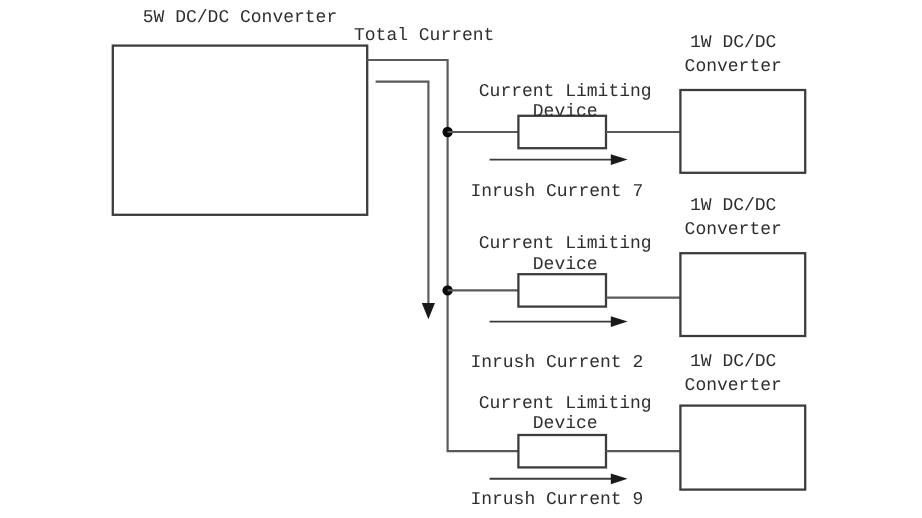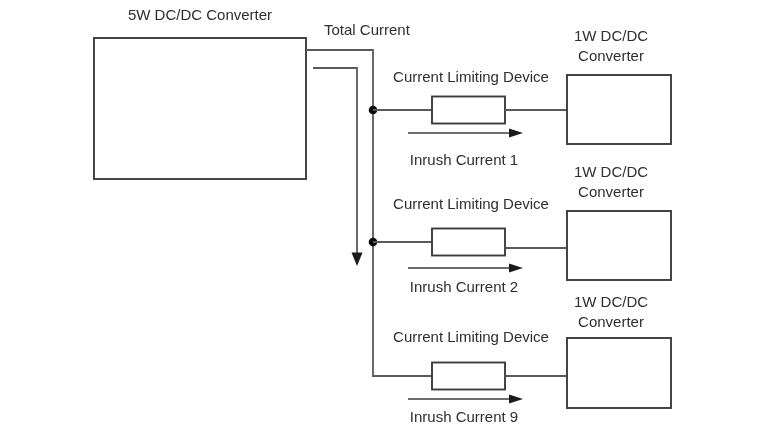--- a/index.html
+++ b/index.html
@@ -1,21 +1,21 @@
 <!DOCTYPE html>
 <html><head>
 <meta charset="utf-8">
 <style>
   html, body { margin: 0; padding: 0; background: #ffffff; }
   .stage {
     position: relative;
     width: 768px;
     height: 432px;
     background: #ffffff;
-    font-family: Liberation Sans, sans-serif;
+    font-family: Liberation Mono, monospace;
     color: #2e2e2e;
     overflow: hidden;
   }
   .stage svg { position: absolute; left: 0; top: 0; }
   .lbl {
     position: absolute;
     font-size: 15px;
     line-height: 17px;
     color: #2e2e2e;
     white-space: nowrap;
@@ -66,31 +66,31 @@
     <rect class="box" x="432" y="362.5" width="73" height="27"></rect>
     <path class="wire" d="M505 376 H567"></path>
     <rect class="core" x="607" y="338" width="22" height="70"></rect>
     <rect class="box" x="567" y="338" width="104" height="70" fill="none"></rect>
     <line class="aline" x1="408" y1="399" x2="510" y2="399"></line>
     <polygon class="ahead" points="523,399 509,394.5 509,403.5"></polygon>
   </svg>
 
   <div class="lbl centered" style="left:94px; top:6px; width:212px;">5W DC/DC Converter</div>
 
-  <div class="lbl" style="left:324px; top:21px;">Total Current</div>
+  <div class="lbl" style="left:295px; top:21px;">Total Current</div>
 
   <div class="lbl centered" style="left:371px; top:68px; width:200px;">Current Limiting Device</div>
-  <div class="lbl centered" style="left:364px; top:151px; width:200px;">Inrush Current 1</div>
+  <div class="lbl centered" style="left:364px; top:151px; width:200px;">Inrush Current 7</div>
   <div class="lbl centered conv-lbl" style="left:551px; top:26px; width:120px;">
     <div>1W DC/DC</div>
     <div>Converter</div>
   </div>
 
   <div class="lbl centered" style="left:371px; top:195px; width:200px;">Current Limiting Device</div>
-  <div class="lbl centered" style="left:364px; top:278px; width:200px;">Inrush Current 2</div>
+  <div class="lbl centered" style="left:364px; top:294px; width:200px;">Inrush Current 2</div>
   <div class="lbl centered conv-lbl" style="left:551px; top:162px; width:120px;">
     <div>1W DC/DC</div>
     <div>Converter</div>
   </div>
 
   <div class="lbl centered" style="left:371px; top:328px; width:200px;">Current Limiting Device</div>
   <div class="lbl centered" style="left:364px; top:408px; width:200px;">Inrush Current 9</div>
   <div class="lbl centered conv-lbl" style="left:551px; top:292px; width:120px;">
     <div>1W DC/DC</div>
     <div>Converter</div>

